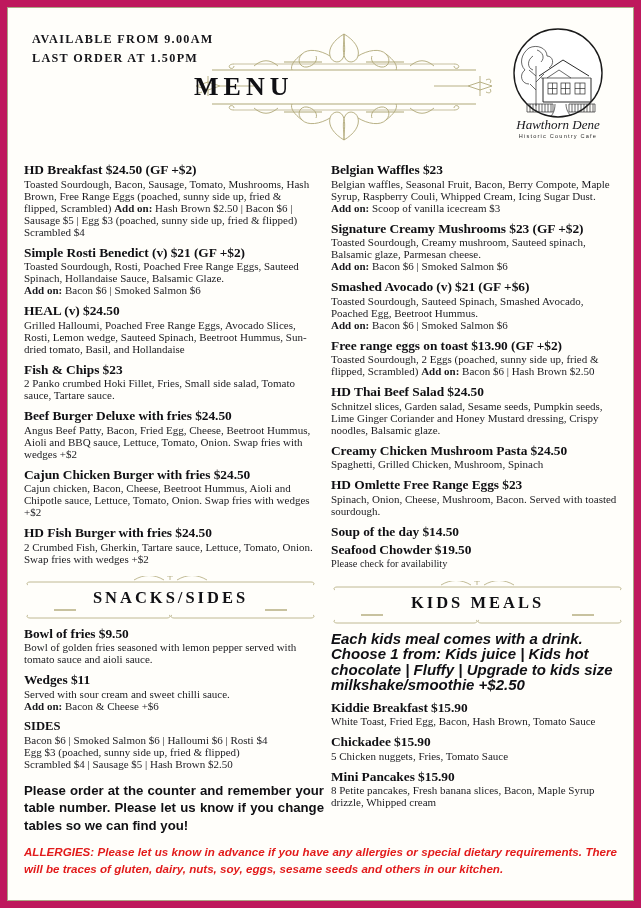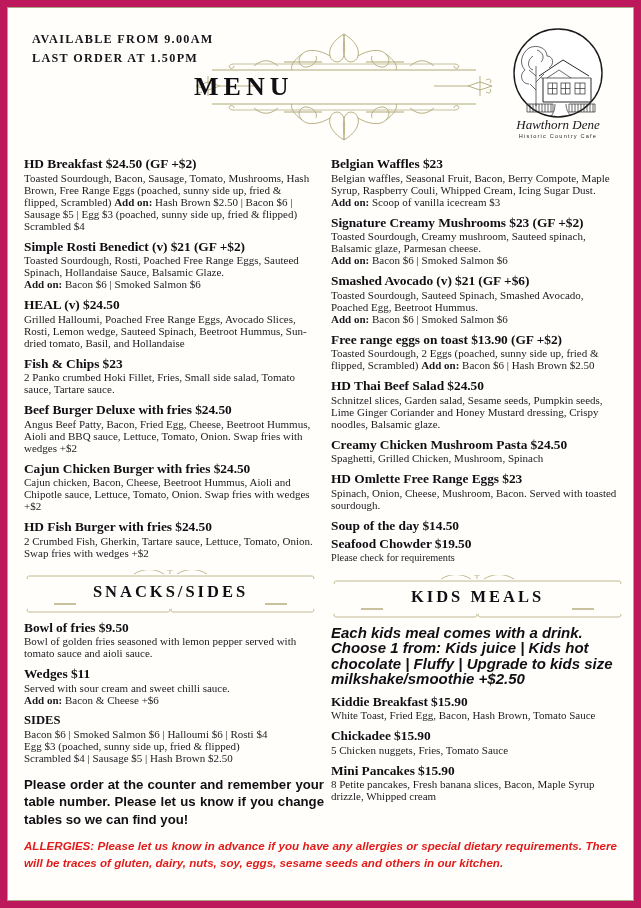--- a/index.html
+++ b/index.html
@@ -80,21 +80,21 @@
     width: 110px;
     height: 118px;
     text-align: center;
   }
   .logo svg { width: 110px; height: 118px; display: block; }
 
   
   .columns {
     display: flex;
     gap: 14px;
-    margin-top: 8px;
+    margin-top: 14px;
   }
   .col { width: 293px; }
 
   .item { margin-bottom: 7px; }
   .item.tight { margin-bottom: 3px; }
 
   .item-title {
     font-family: "Liberation Serif", serif;
     font-weight: bold;
     font-size: 13.4px;
@@ -407,21 +407,21 @@
         <div class="item">
           <div class="item-title">HD Omlette Free Range Eggs $23</div>
           <div class="item-desc">Spinach, Onion, Cheese, Mushroom, Bacon.  Served with toasted sourdough.</div>
         </div>
 
         <div class="item tight">
           <div class="item-title">Soup of the day $14.50</div>
         </div>
         <div class="item tight">
           <div class="item-title">Seafood Chowder $19.50</div>
-          <div class="note">Please check for requirements</div>
+          <div class="note">Please check for availability</div>
         </div>
 
         <div class="section-head">
           <svg class="orn" viewBox="0 0 293 44" xmlns="http://www.w3.org/2000/svg">
             <g fill="none" stroke="#b0a878" stroke-width="0.8">
               <path d="M6 6 L 287 6"></path>
               <path d="M6 6 C 3 6 2 8 4 9"></path>
               <path d="M287 6 C 290 6 291 8 289 9"></path>
               <path d="M110 4 C 120 -2 130 -2 140 4"></path>
               <path d="M153 4 C 163 -2 173 -2 183 4"></path>

